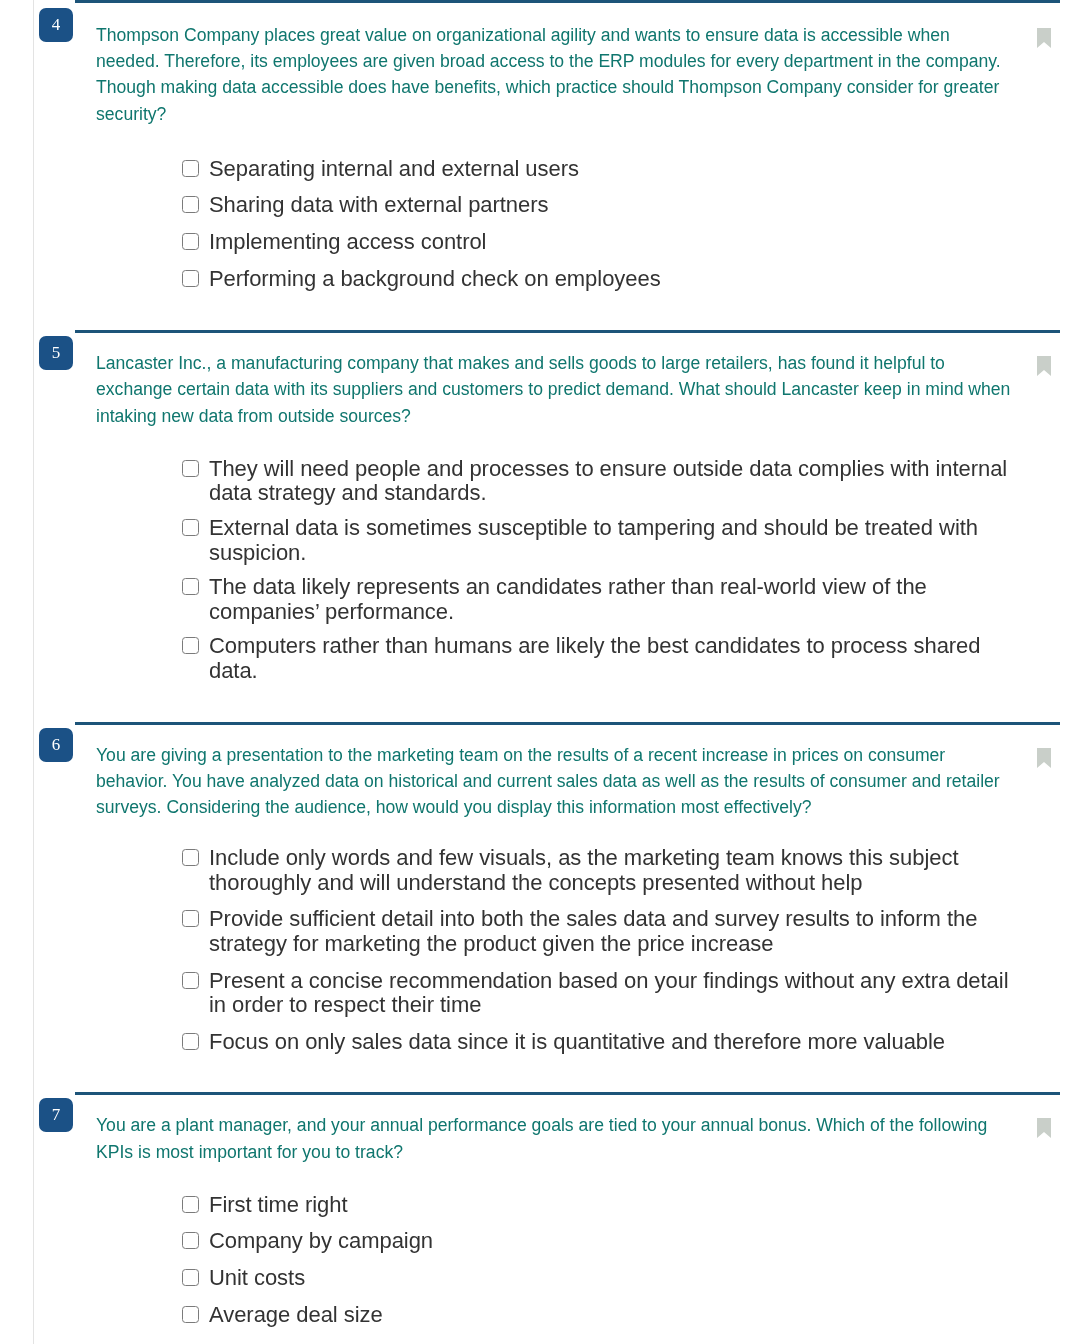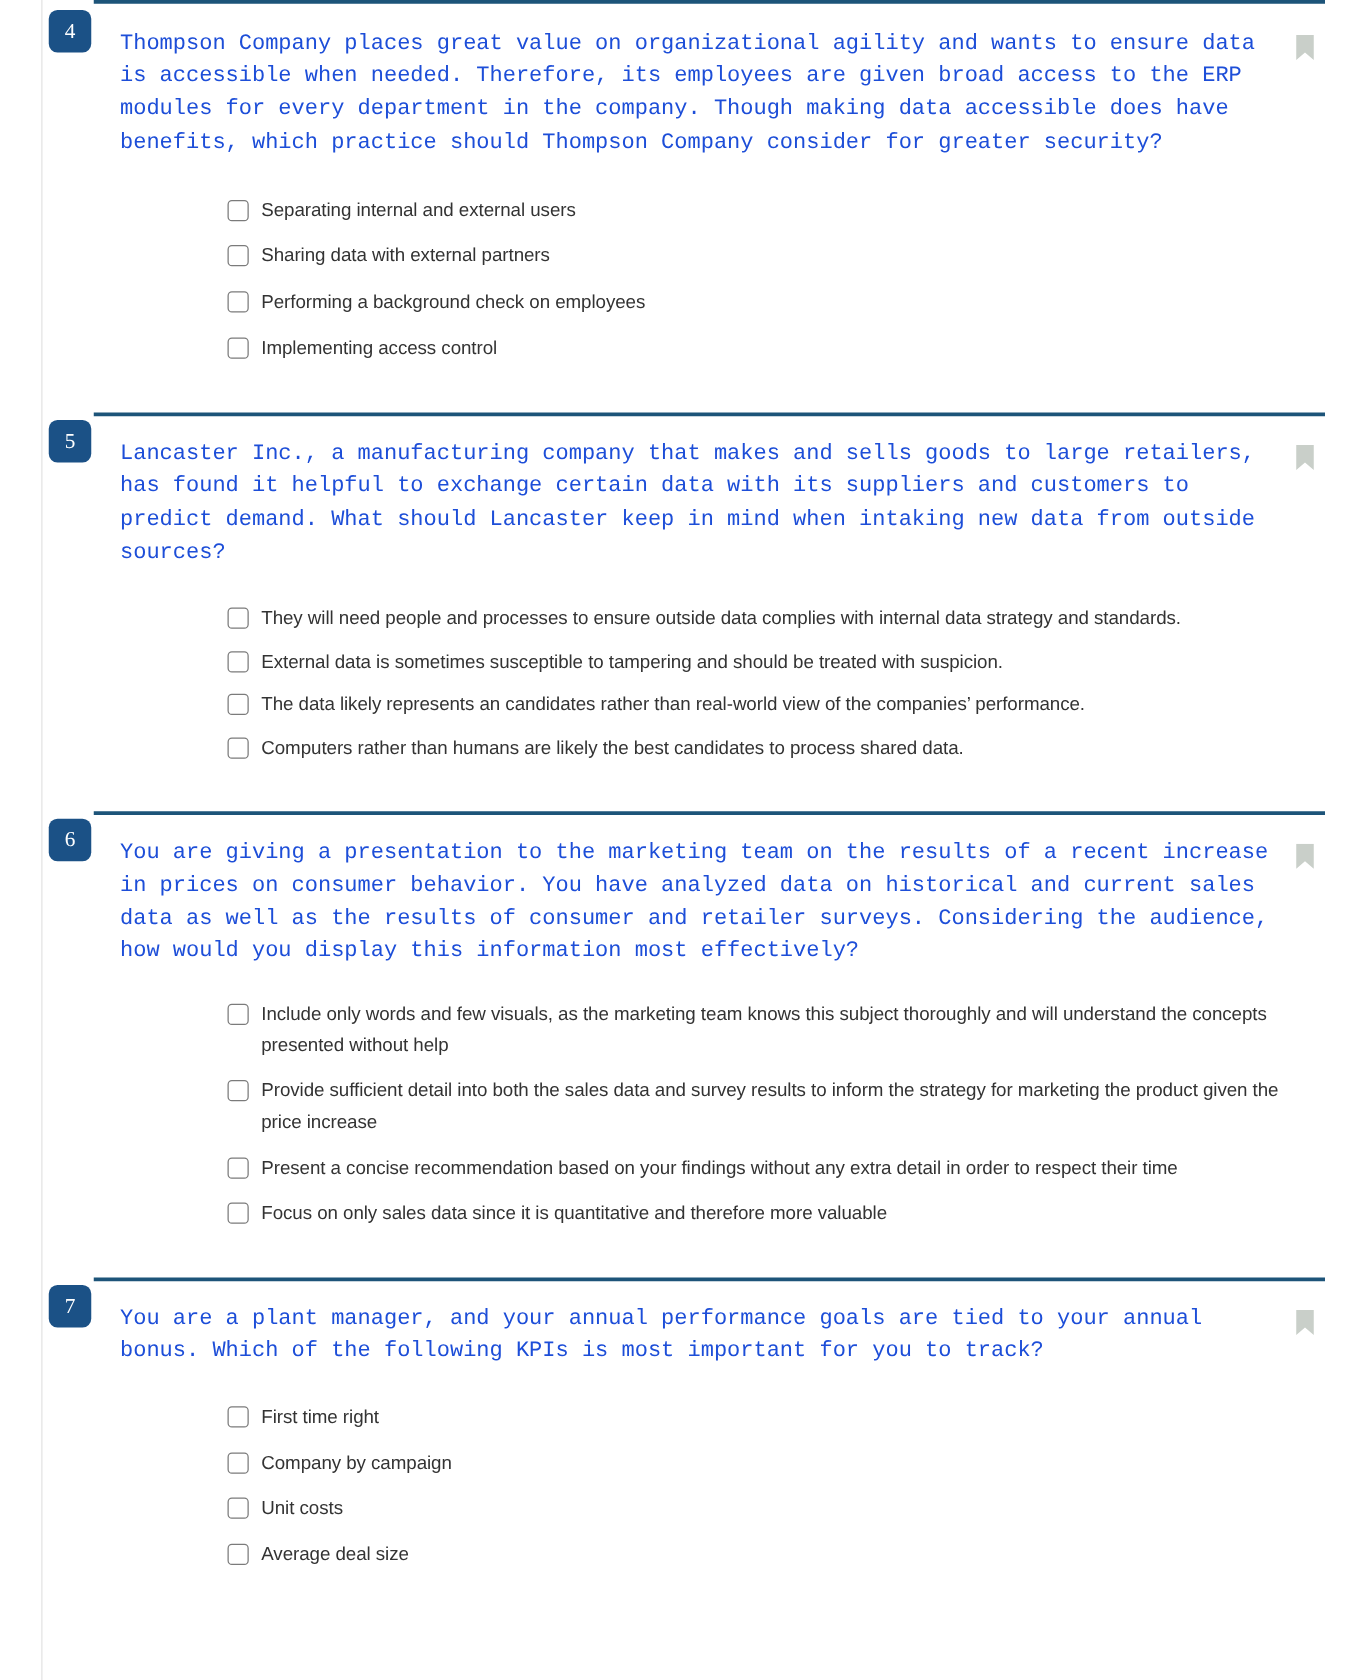--- a/index.html
+++ b/index.html
@@ -68,24 +68,24 @@
     font-family: "Liberation Serif", serif;
     font-size: 17px;
     line-height: 34px;
     text-align: center;
     z-index: 2;
   }
 
   .q-text {
     margin-left: 62px;
     margin-right: 42px;
-    font-family: Liberation Mono, monospace;
+    font-family: Liberation Sans, sans-serif;
     font-size: 17.6px;
     line-height: 26.2px;
-    color: #1d4ed8;
+    color: #0f766e;
     padding-top: 8px;
     text-align: left;
   }
 
   .bookmark-icon {
     position: absolute;
     right: 8px;
     top: 14px;
     width: 16px;
     height: 21px;
@@ -110,21 +110,21 @@
     height: 17px;
     border: 1.6px solid #7b7b7b;
     border-radius: 3.5px;
     background: #ffffff;
     margin-top: 3px;
     margin-right: 10px;
   }
 
   .option-label {
     font-family: "Liberation Sans", sans-serif;
-    font-size: 15px;
+    font-size: 22px;
     line-height: 24.6px;
     color: #333333;
     letter-spacing: -0.05px;
   }
 
   
   #q-4  { padding-top: 14px; }
   #q-5  { padding-top: 12px; }
   #q-6  { padding-top: 12px; }
   #q-7  { padding-top: 12px; }
@@ -164,25 +164,25 @@
       <div class="option-row">
         <span class="checkbox"></span>
         <span class="option-label">Separating internal and external users</span>
       </div>
       <div class="option-row">
         <span class="checkbox"></span>
         <span class="option-label">Sharing data with external partners</span>
       </div>
       <div class="option-row">
         <span class="checkbox"></span>
+        <span class="option-label">Implementing access control</span>
+      </div>
+      <div class="option-row">
+        <span class="checkbox"></span>
         <span class="option-label">Performing a background check on employees</span>
-      </div>
-      <div class="option-row">
-        <span class="checkbox"></span>
-        <span class="option-label">Implementing access control</span>
       </div>
     </div>
   </div>
 
   <div class="question-block" id="q-5">
     <div class="q-divider"></div>
     <div class="q-head">
       <div class="q-number">5</div>
       <div class="q-text">Lancaster Inc., a manufacturing company that makes and sells goods to large retailers, has found it helpful to exchange certain data with its suppliers and customers to predict demand. What should Lancaster keep in mind when intaking new data from outside sources?</div>
       <span class="bookmark-icon">

